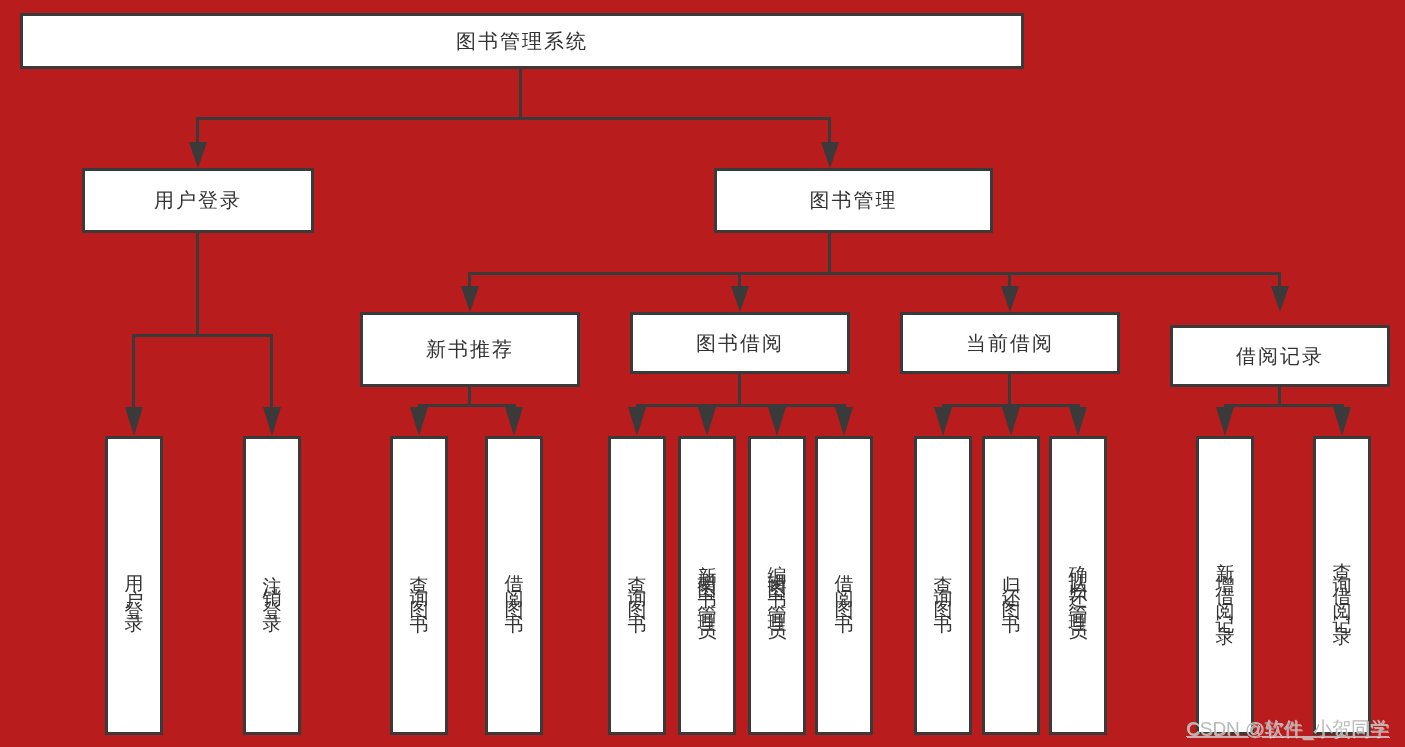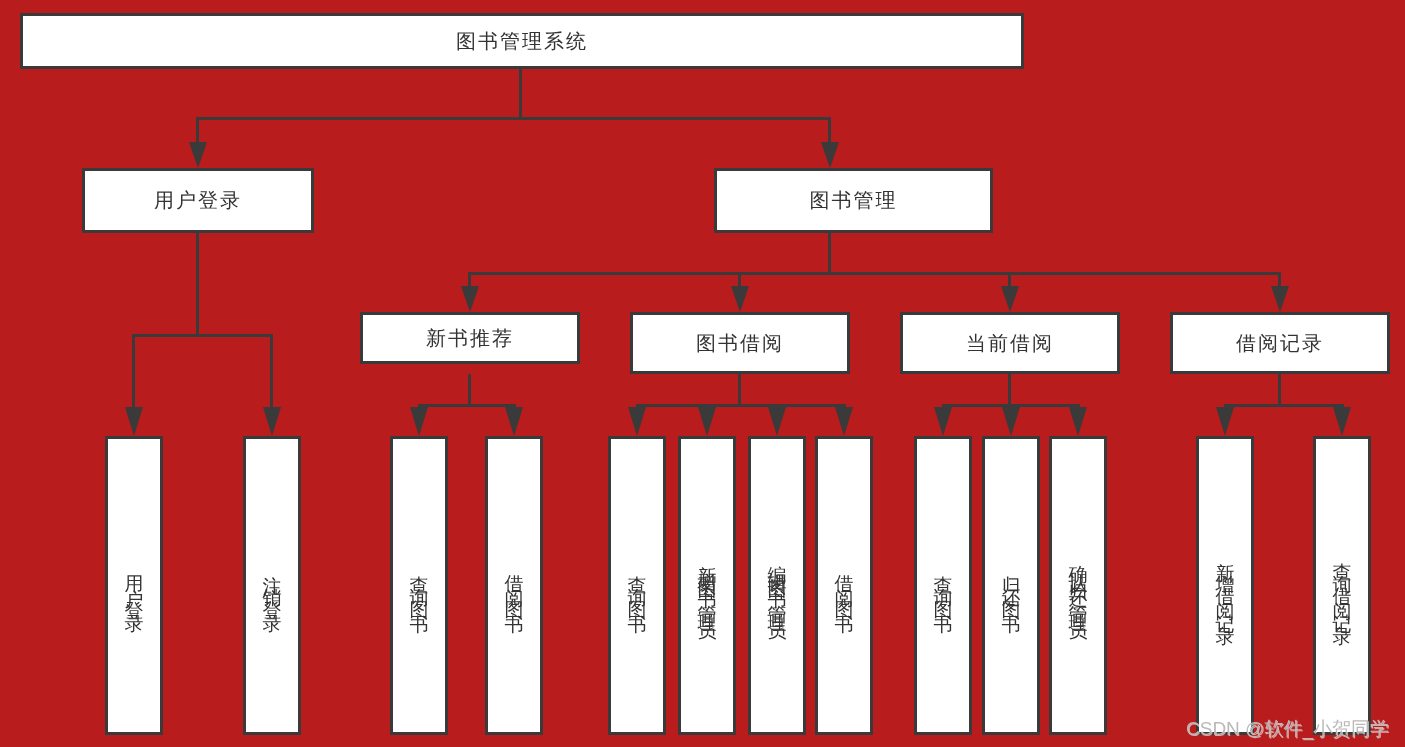--- a/index.html
+++ b/index.html
@@ -25,20 +25,21 @@
   .ar{
     position:absolute;width:0;height:0;z-index:1;
     border-left:9px solid transparent;border-right:9px solid transparent;
     border-top:26px solid var(--line);
   }
   .ar2{border-top-width:29px;}
   .watermark{
     position:absolute;left:1186px;top:716px;z-index:5;
     font-size:19px;color:#b9b9b9;white-space:nowrap;
     text-shadow:1px 1px 0 rgba(255,255,255,0.6);
+    text-decoration:underline;
   }
 </style>
 </head>
 <body>
 
 <div class="canvas">
 
   <div class="vl" style="left:519px;top:69px;height:51px"></div>
   <div class="hl" style="left:197px;top:117px;width:634px"></div>
   <div class="vl" style="left:196px;top:117px;height:27px"></div>
@@ -89,30 +90,30 @@
     <span class="lbl">图书管理系统</span>
   </div>
 
   <div class="box" style="left:82px;top:168px;width:232px;height:65px">
     <span class="lbl">用户登录</span>
   </div>
   <div class="box" style="left:714px;top:168px;width:279px;height:65px">
     <span class="lbl">图书管理</span>
   </div>
 
-  <div class="box" style="left:360px;top:312px;width:220px;height:52px">
+  <div class="box" style="left:360px;top:312px;width:220px;height:75px">
     <span class="lbl">新书推荐</span>
   </div>
   <div class="box" style="left:630px;top:312px;width:220px;height:62px">
     <span class="lbl">图书借阅</span>
   </div>
   <div class="box" style="left:900px;top:312px;width:220px;height:62px">
     <span class="lbl">当前借阅</span>
   </div>
-  <div class="box" style="left:1170px;top:312px;width:220px;height:62px">
+  <div class="box" style="left:1170px;top:325px;width:220px;height:62px">
     <span class="lbl">借阅记录</span>
   </div>
 
   <div class="box leaf" style="left:105px;top:436px;width:58px;height:299px">
     <span class="lbl">用户登录</span>
   </div>
   <div class="box leaf" style="left:243px;top:436px;width:58px;height:299px">
     <span class="lbl">注销登录</span>
   </div>
 

